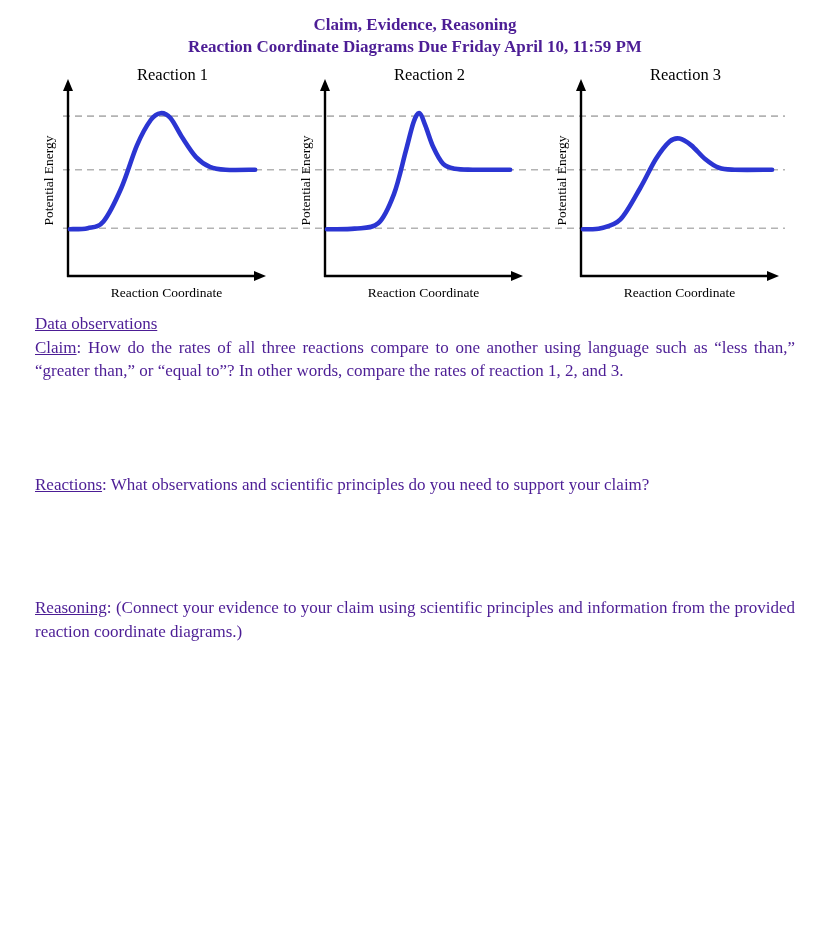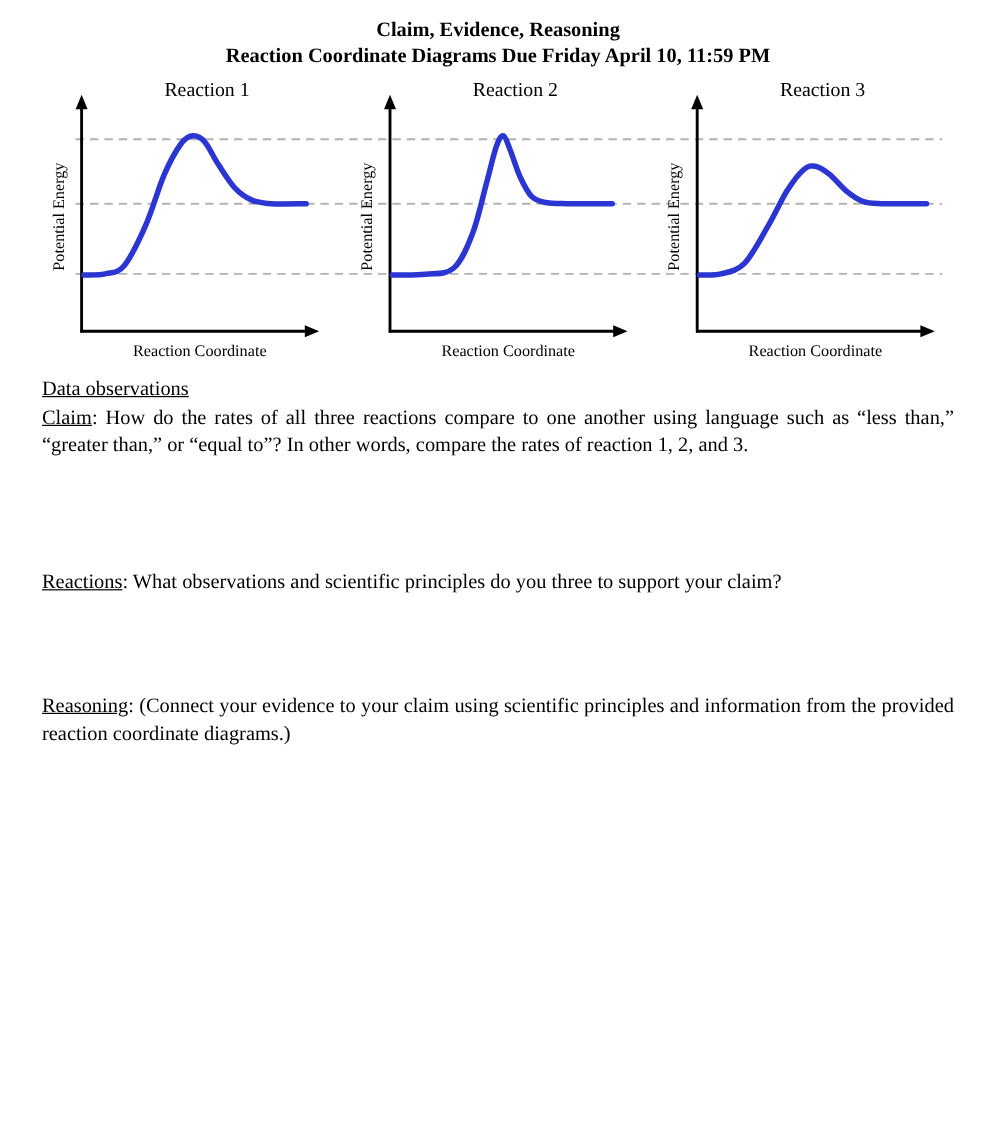--- a/index.html
+++ b/index.html
@@ -2,33 +2,33 @@
 <html><head>
 <meta charset="utf-8">
 <style>
   html,body{margin:0;padding:0;background:#ffffff;}
   .page{
     position:relative;
     width:828px;height:900px;
     box-sizing:border-box;
     padding:14px 33px 0 35px;
     font-family:"Liberation Serif", serif;
-    font-size:17px;color:#000000;
+    font-size:17px;color:#4c1d95;
     overflow:hidden;
   }
   .title{font-weight:bold;text-align:center;font-size:17px;line-height:22px;margin:0;}
   .intro{margin:17px 0 0 0;text-align:justify;line-height:23.5px;}
   #diagrams-svg{display:block;margin-top:8px;}
   .sec{margin:0;text-align:justify;line-height:23.5px;}
   .u{text-decoration:underline;}
   .blockhead{display:block;}
   #sec-observations{margin-top:4px;}
   #sec-claim{}
   #sec-evidence{margin-top:90px;}
-  #sec-reasoning{margin-top:80px;}
+  #sec-reasoning{margin-top:100px;}
 </style>
 </head>
 <body>
 
 <div class="page">
 
   <p class="title">Claim, Evidence, Reasoning</p>
   <p class="title">Reaction Coordinate Diagrams Due Friday April 10, 11:59 PM</p>
 
 
@@ -59,17 +59,17 @@
       <path d="M 547.97 163.2 C 550.9250000000001 163.0375 559.4616666666667 163.85 565.7 162.225 C 571.9383333333334 160.6 578.8333333333333 160.11249999999998 585.4 153.45 C 591.9666666666667 146.7875 599.19 132.32500000000002 605.1 122.25000000000001 C 611.01 112.17500000000001 615.9350000000001 100.8 620.86 93 C 625.785 85.2 630.71 78.8625 634.65 75.45 C 638.5899999999999 72.03750000000001 640.8883333333333 71.875 644.5 72.525 C 648.1116666666667 73.17500000000001 652.0516666666667 75.93750000000001 656.32 79.35000000000001 C 660.5883333333334 82.7625 665.5133333333333 89.2625 670.11 93 C 674.7066666666667 96.7375 678.975 99.98750000000001 683.9 101.775 C 688.8249999999999 103.5625 690.795 103.4 699.66 103.72500000000001 C 708.525 104.05000000000001 730.8516666666667 103.72500000000001 737.09 103.72500000000001" fill="none" stroke="#2b35d2" stroke-width="4.6" stroke-linecap="round"></path>
       <text x="650.5" y="14" text-anchor="middle" font-size="16.5" font-family="&quot;Liberation Serif&quot;, serif" fill="#000">Reaction 3</text>
       <text x="644.5" y="231" text-anchor="middle" font-size="13.5" font-family="&quot;Liberation Serif&quot;, serif" fill="#000">Reaction Coordinate</text>
       <text x="531" y="114.5" text-anchor="middle" font-size="13.5" font-family="&quot;Liberation Serif&quot;, serif" fill="#000" transform="rotate(-90 531 114.5)">Potential Energy</text>
     </svg>
 
   <p class="sec" id="sec-observations"><span class="u blockhead">Data observations</span></p>
 
   <p class="sec" id="sec-claim"><span class="u">Claim</span><span>: How do the rates of all three reactions compare to one another using language such as “less than,” “greater than,” or “equal to”? In other words, compare the rates of reaction 1, 2, and 3.</span></p>
 
-  <p class="sec" id="sec-evidence"><span class="u">Reactions</span><span>: What observations and scientific principles do you three to support your claim?</span></p>
+  <p class="sec" id="sec-evidence"><span class="u">Reactions</span><span>: What observations and scientific principles do you need to support your claim?</span></p>
 
   <p class="sec" id="sec-reasoning"><span class="u">Reasoning</span><span>: (Connect your evidence to your claim using scientific principles and information from the provided reaction coordinate diagrams.)</span></p>
 
 </div>
 
 </body></html>

